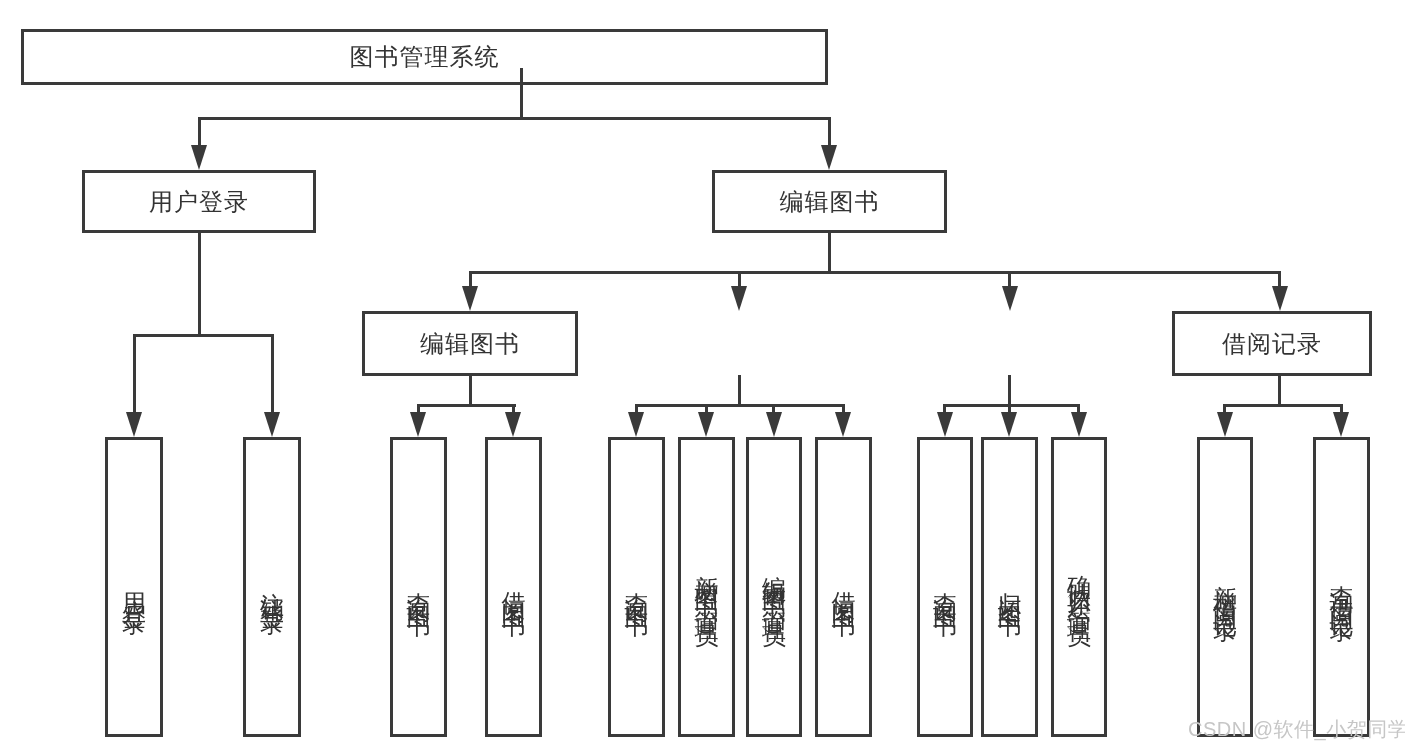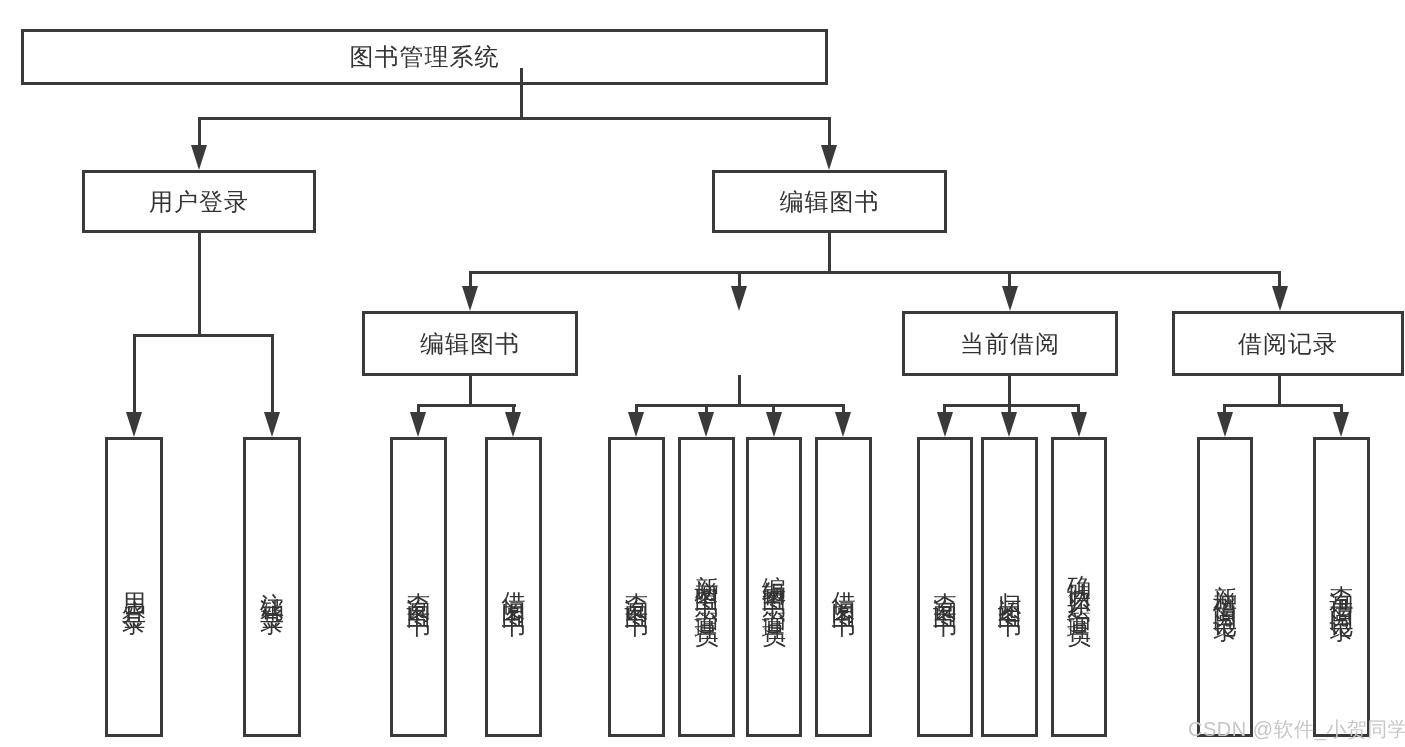--- a/index.html
+++ b/index.html
@@ -96,24 +96,21 @@
   <div class="vl" style="left:738px; top:273px; height:15px;"></div>
   <div class="ah" style="left:731px; top:286px;"></div>
   <div class="vl" style="left:1008px; top:273px; height:15px;"></div>
   <div class="ah" style="left:1002px; top:286px;"></div>
   <div class="vl" style="left:1278px; top:273px; height:15px;"></div>
   <div class="ah" style="left:1272px; top:286px;"></div>
 
   <div class="node" style="left:362px; top:311px; width:216px; height:65px;">
     <span>编辑图书</span>
   </div>
-  <div class="node" style="left:902px; top:311px; width:216px; height:65px;">
-    <span>当前借阅</span>
-  </div>
-  <div class="node" style="left:1172px; top:311px; width:232px; height:65px;">
+  <div class="node" style="left:1172px; top:311px; width:200px; height:65px;">
     <span>借阅记录</span>
   </div>
 
   <div class="vl" style="left:469px; top:375px; height:31px;"></div>
   <div class="hl" style="left:417px; top:404px; width:99px;"></div>
   <div class="vl" style="left:417px; top:404px; height:10px;"></div>
   <div class="ah" style="left:410px; top:412px;"></div>
   <div class="vl" style="left:512px; top:404px; height:10px;"></div>
   <div class="ah" style="left:505px; top:412px;"></div>
 

